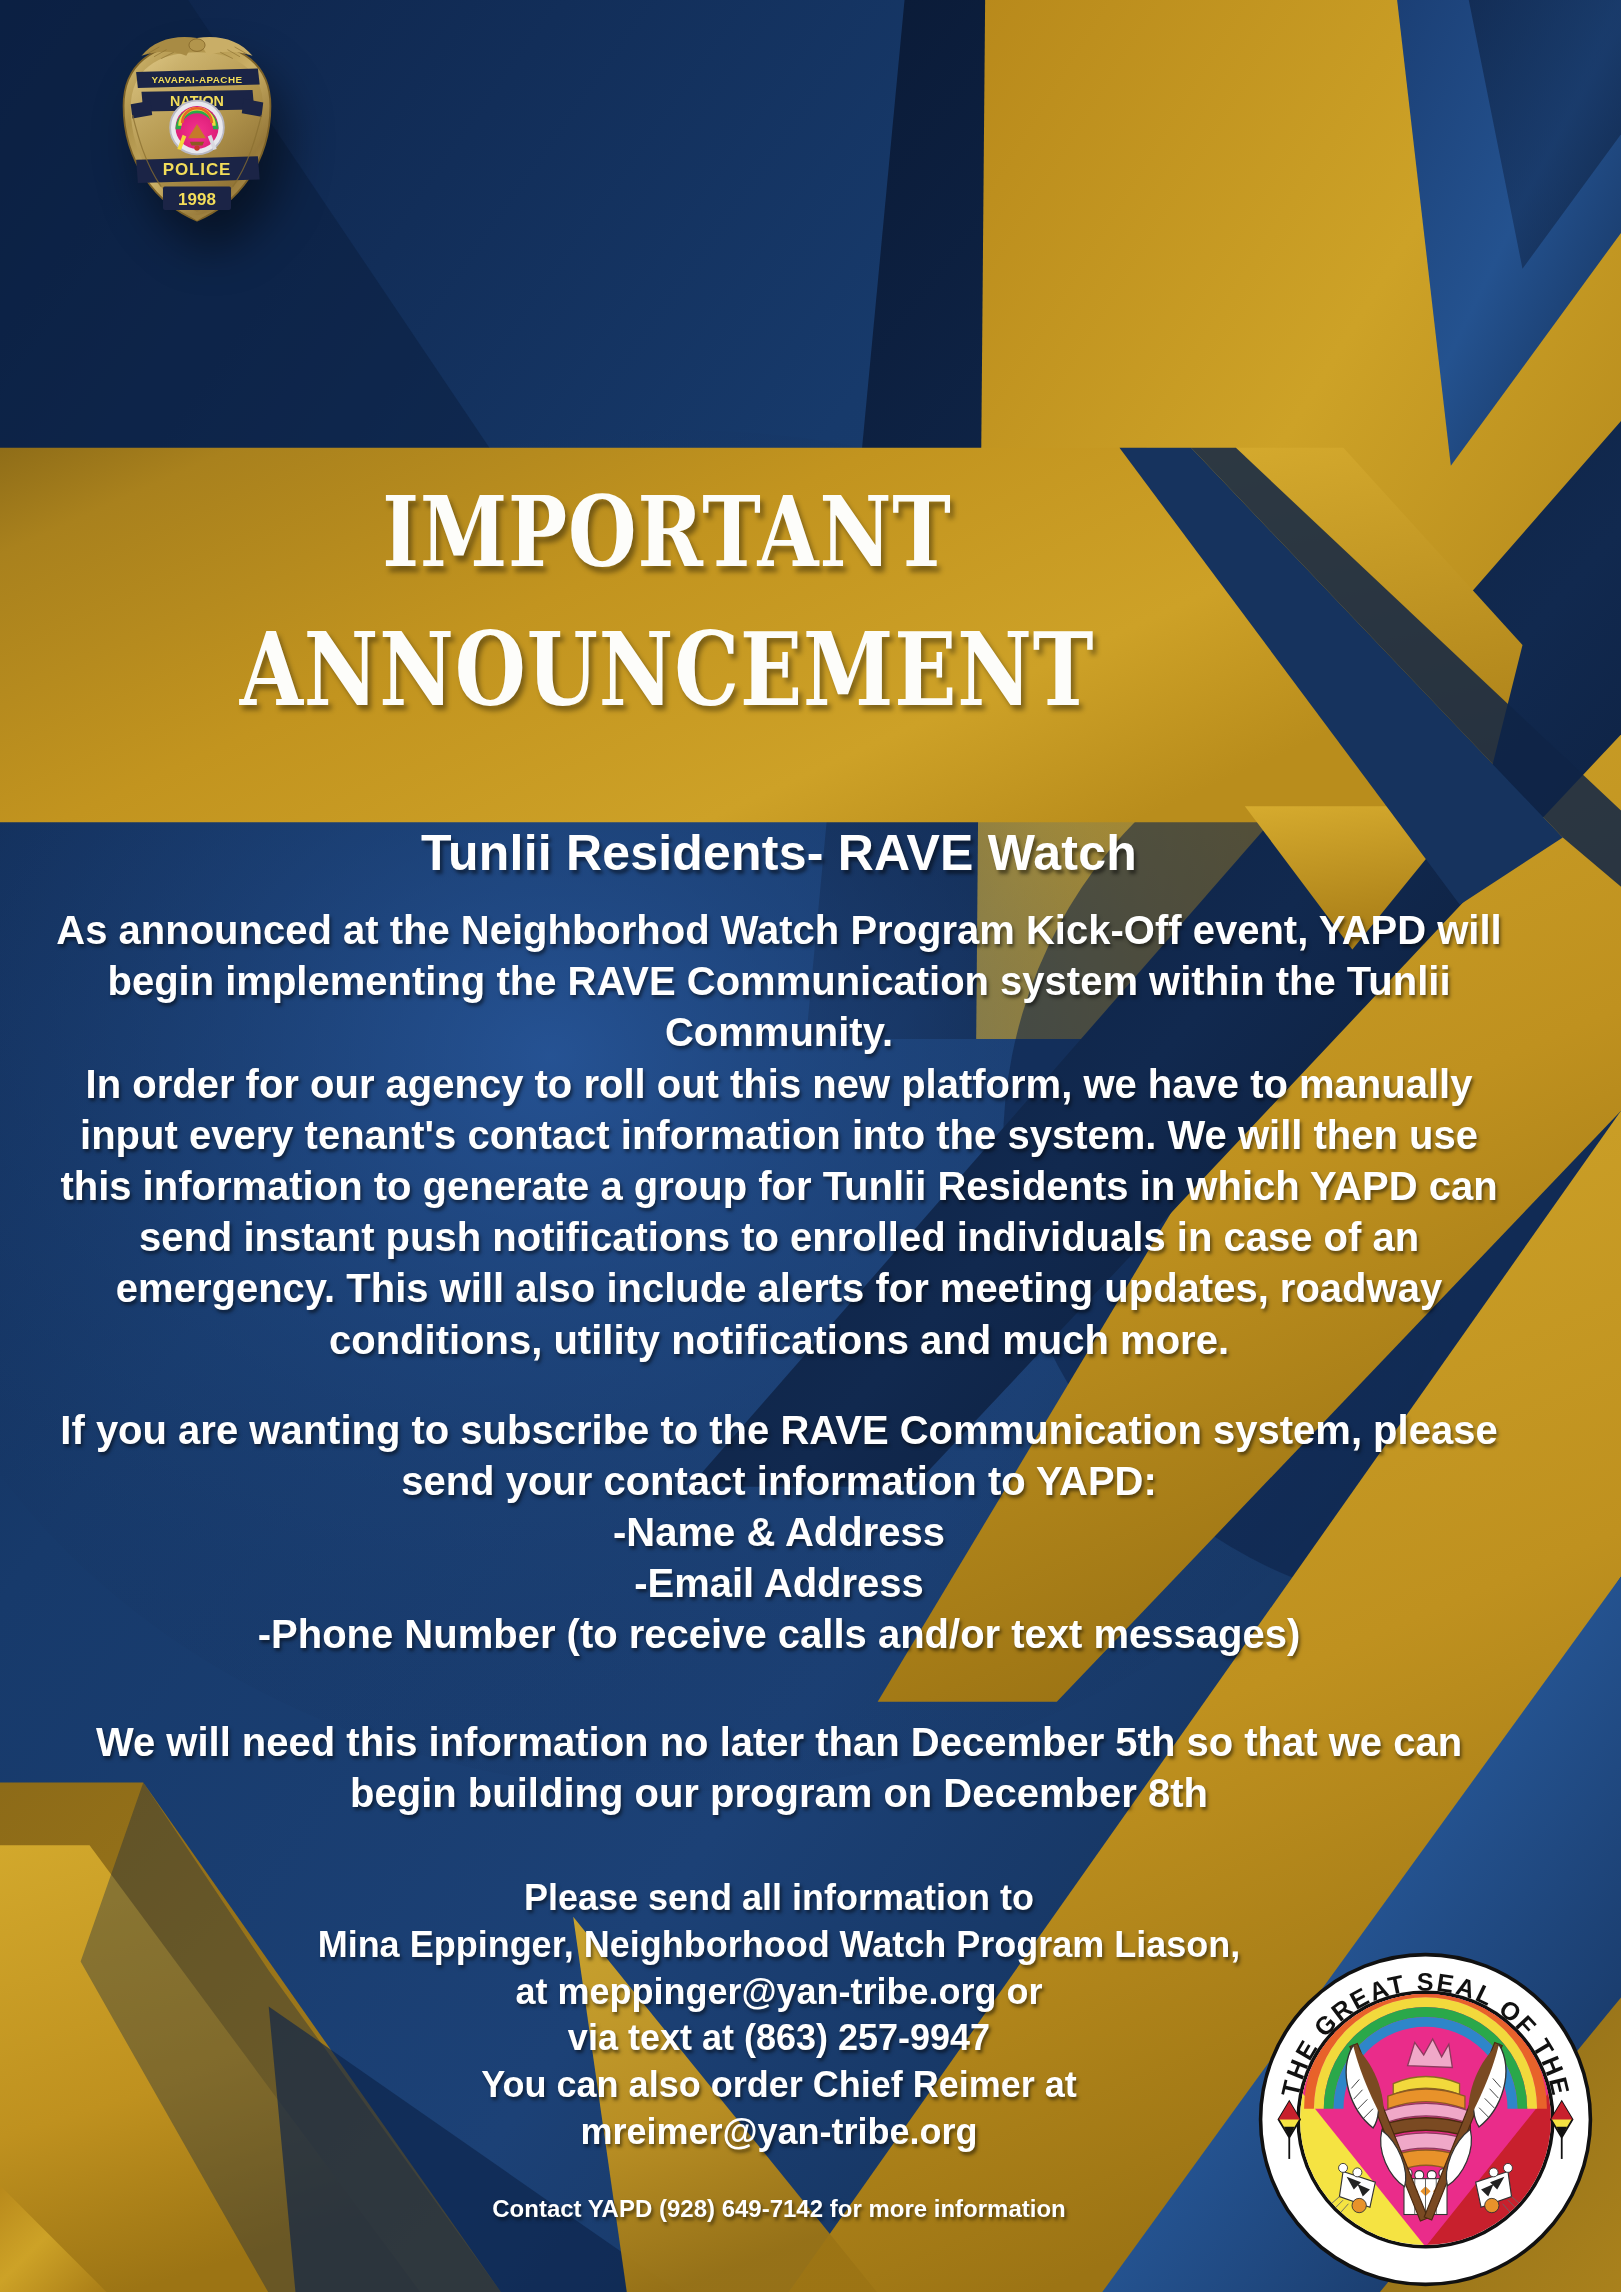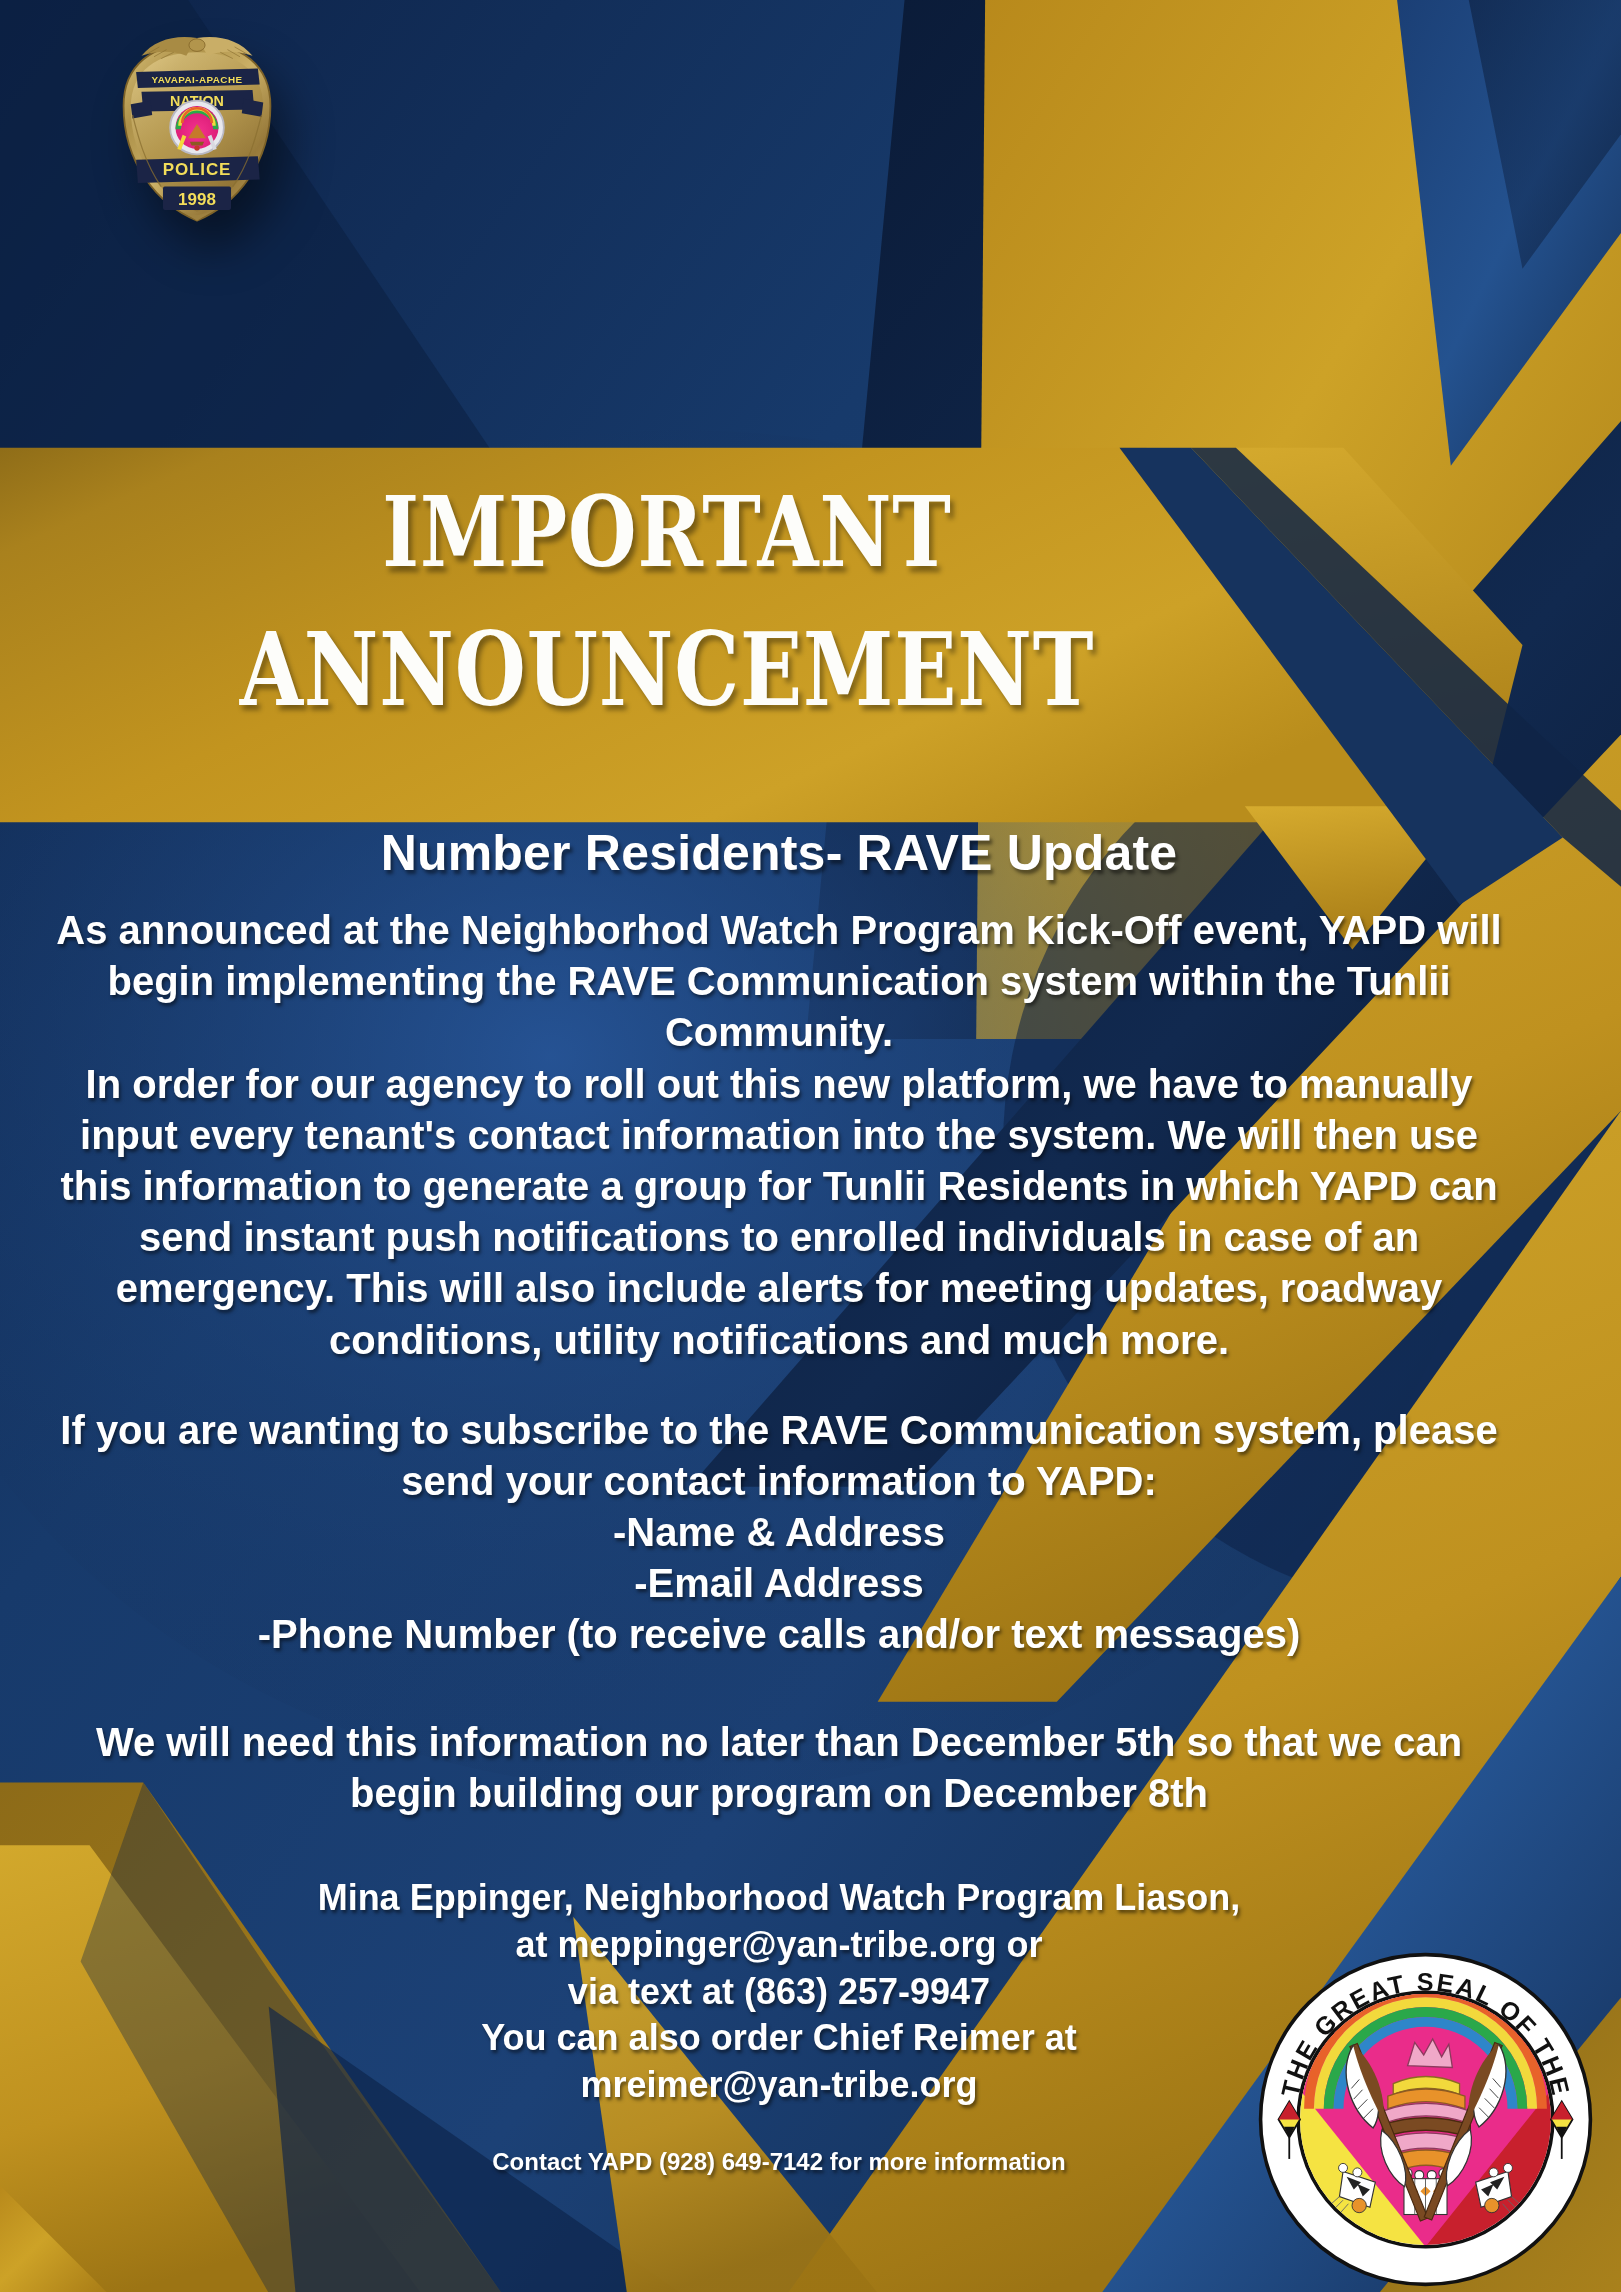--- a/index.html
+++ b/index.html
@@ -252,40 +252,41 @@
       <g stroke="#8a6f30" stroke-width="1.4" fill="none" opacity=".75">
         <path d="M24 96 C30 120 38 150 56 176"></path>
         <path d="M168 96 C162 120 154 150 136 176"></path>
       </g>
       <path d="M80 204 L96 214 L112 204 L104 206 L96 208 L88 206 Z" fill="#9e8140"></path>
     </svg>
   </div>
 
   <div id="content">
 
-    <div class="subtitle">Number Residents- RAVE Update</div>
+    <div class="subtitle">Tunlii Residents- RAVE Watch</div>
 
     <div class="para">As announced at the Neighborhod Watch Program Kick-Off event, YAPD will begin implementing the RAVE Communication system within the Tunlii Community.</div>
 
     <div class="para">In order for our agency to roll out this new platform, we have to manually input every tenant's contact information into the system. We will then use this information to generate a group for Tunlii Residents in which YAPD can send instant push notifications to enrolled individuals in case of an emergency.  This will also include alerts for meeting updates, roadway conditions, utility notifications and much more.</div>
 
     <div class="gap"></div>
 
     <div class="para">If you are wanting to subscribe to the RAVE Communication system, please send your contact information to YAPD:</div>
 
     <div class="para">-Name &amp; Address</div>
     <div class="para">-Email Address</div>
     <div class="para">-Phone Number (to receive calls and/or text messages)</div>
 
     <div class="gap lg"></div>
 
     <div class="para">We will need this information no later than December 5th so that we can begin building our program on December 8th</div>
 
     <div class="gap lg"></div>
 
+    <div class="contact">Please send all information to</div>
     <div class="contact">Mina Eppinger, Neighborhood Watch Program Liason,</div>
     <div class="contact">at meppinger@yan-tribe.org or</div>
     <div class="contact">via text at  (863) 257-9947</div>
     <div class="contact">You can also order Chief Reimer at</div>
     <div class="contact">mreimer@yan-tribe.org</div>
 
     <div class="gap"></div>
 
     <div class="footline">Contact YAPD (928) 649-7142 for more information</div>
   </div>

